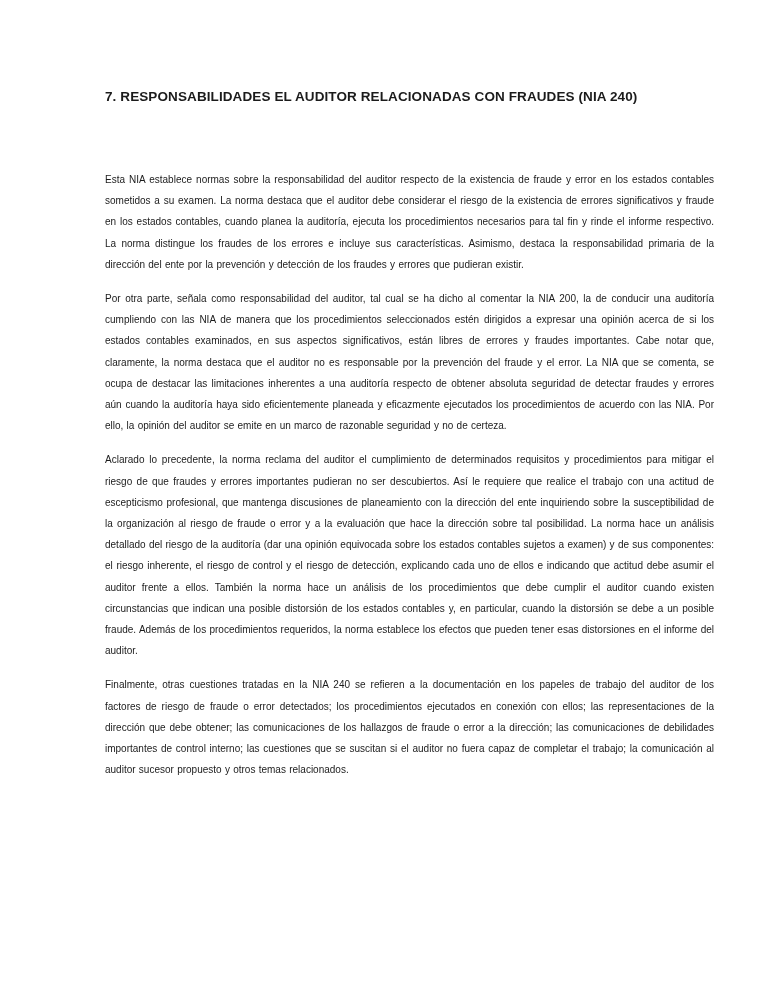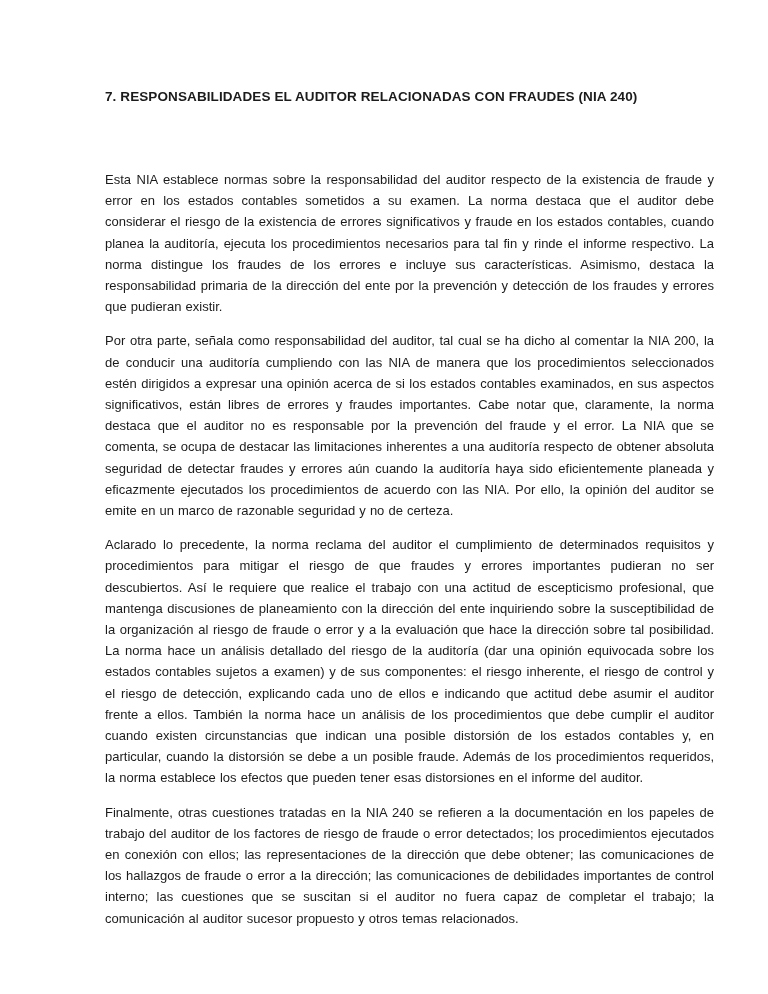--- a/index.html
+++ b/index.html
@@ -19,21 +19,21 @@
     border-radius: 17px;
   }
   .doc-title {
     font-size: 13.5px;
     font-weight: bold;
     margin: 0 0 62px 0;
     line-height: 1.4;
     letter-spacing: 0.1px;
   }
   .doc-paragraph {
-    font-size: 13px;
+    font-size: 10px;
     line-height: 21.2px;
     text-align: justify;
     margin: 0 0 13px 0;
     word-spacing: 0.5px;
   }
 </style>
 </head>
 <body>
 
 <div class="page">

